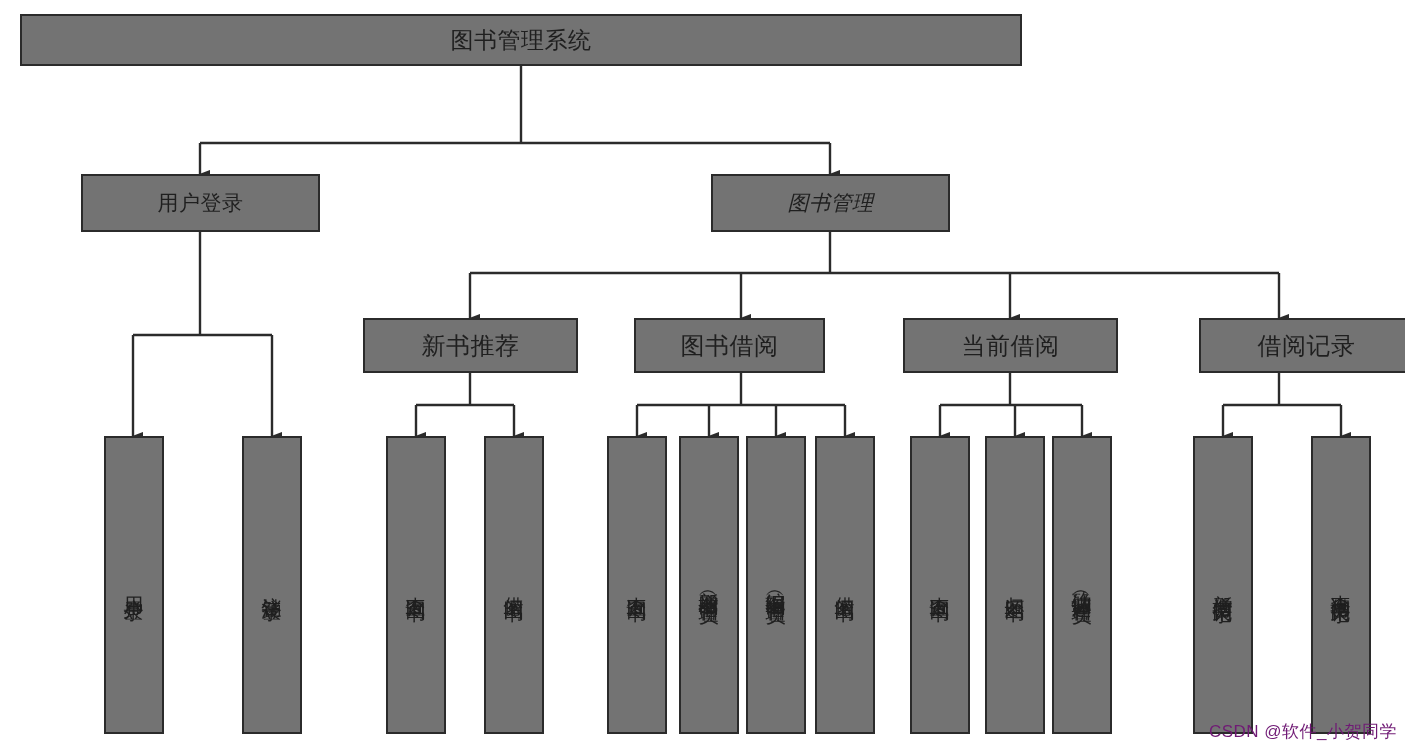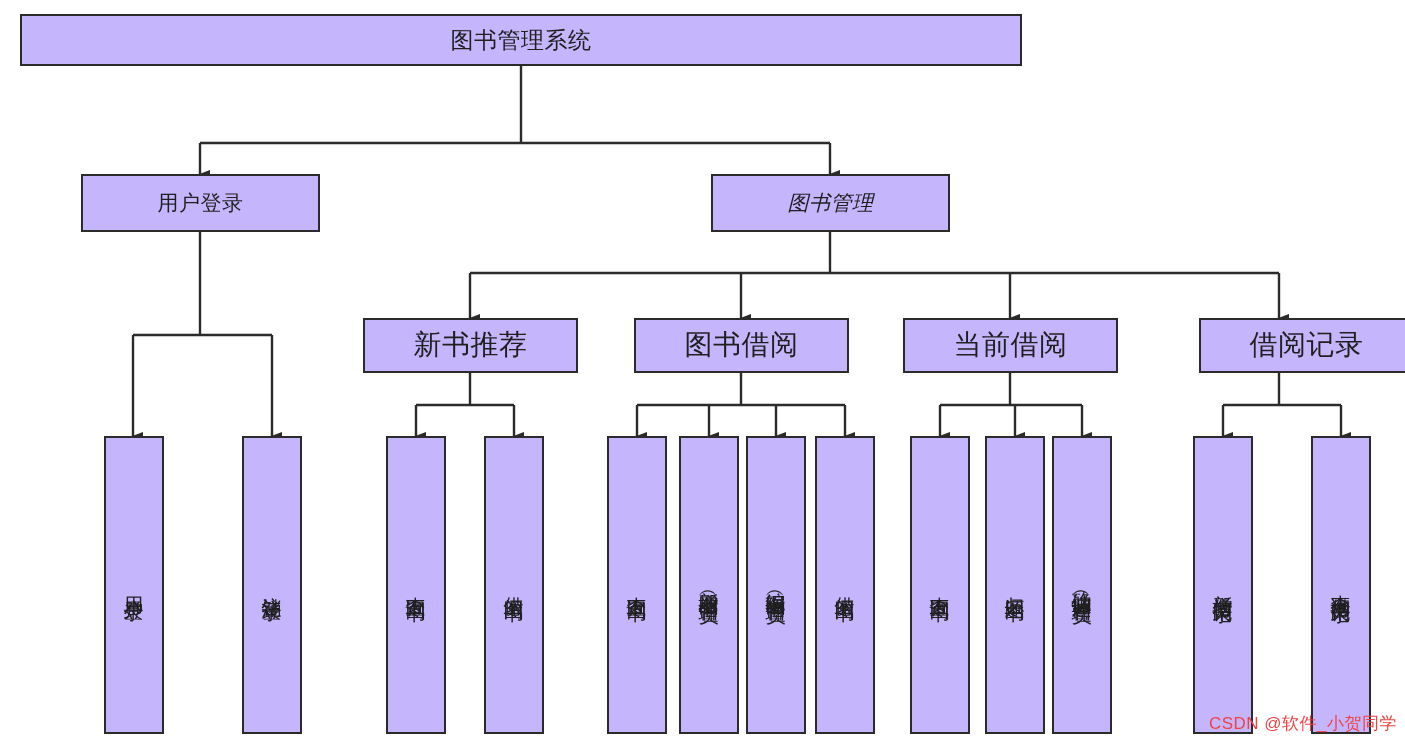--- a/index.html
+++ b/index.html
@@ -23,61 +23,61 @@
     left: 0;
     top: 0;
     width: 1405px;
     height: 747px;
     display: block;
   }
   .node-box {
     position: absolute;
     box-sizing: border-box;
     border: 2px solid #2b2b2b;
-    background: #c4b5fd;
+    background: #737373;
     display: flex;
     align-items: center;
     justify-content: center;
     overflow: hidden;
   }
   .node-label {
     color: #1f1f1f;
     text-align: center;
     line-height: 1.22;
     letter-spacing: 0.5px;
     white-space: nowrap;
   }
   .node-root .node-label {
     font-size: 23px;
   }
   .node-l1 .node-label {
     font-size: 21px;
   }
   .node-l2 .node-label {
-    font-size: 28px;
+    font-size: 24px;
   }
   .node-leaf {
     align-items: center;
     justify-content: center;
   }
   .node-leaf .node-label {
     writing-mode: vertical-rl;
     text-orientation: upright;
     font-size: 20px;
     line-height: 1.30;
     letter-spacing: 2px;
     white-space: nowrap;
     max-height: 286px;
   }
   #watermark {
     position: absolute;
     right: 8px;
-    bottom: 12px;
+    bottom: 4px;
     font-size: 17px;
-    color: #ef4444;
+    color: #701a75;
     letter-spacing: 0.5px;
     user-select: none;
     white-space: nowrap;
   }
 </style>
 </head>
 <body>
 
 <div id="diagram-root">
 
@@ -130,21 +130,21 @@
       </div>
       <div class="node-box node-l1" style="left: 81px; top: 174px; width: 239px; height: 58px;">
         <span class="node-label">用户登录</span>
       </div>
       <div class="node-box node-l1" style="left: 711px; top: 174px; width: 239px; height: 58px; font-style: italic;">
         <span class="node-label">图书管理</span>
       </div>
       <div class="node-box node-l2" style="left: 363px; top: 318px; width: 215px; height: 55px;">
         <span class="node-label">新书推荐</span>
       </div>
-      <div class="node-box node-l2" style="left: 634px; top: 318px; width: 215px; height: 55px;">
+      <div class="node-box node-l2" style="left: 634px; top: 318px; width: 191px; height: 55px;">
         <span class="node-label">图书借阅</span>
       </div>
       <div class="node-box node-l2" style="left: 903px; top: 318px; width: 215px; height: 55px;">
         <span class="node-label">当前借阅</span>
       </div>
       <div class="node-box node-l2" style="left: 1172px; top: 318px; width: 215px; height: 55px; margin-left: 27px;">
         <span class="node-label">借阅记录</span>
       </div>
       <div class="node-box node-leaf" style="left: 104px; top: 436px; width: 60px; height: 298px;">
         <span class="node-label">用户登录</span>

